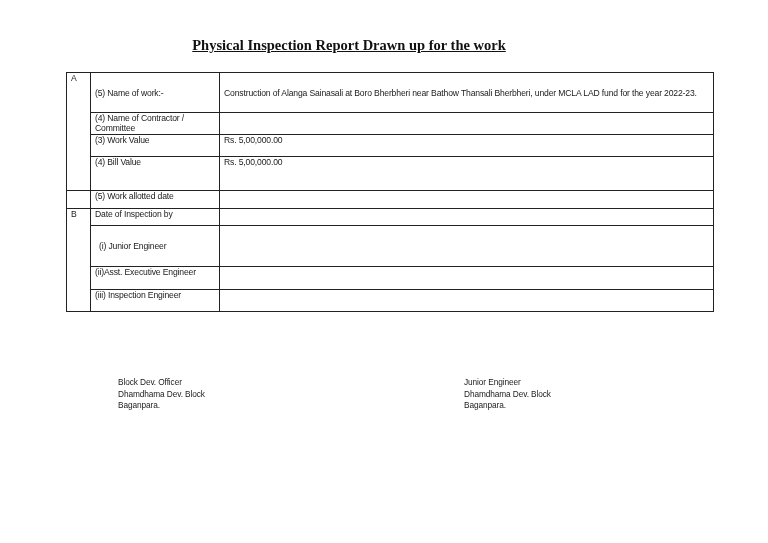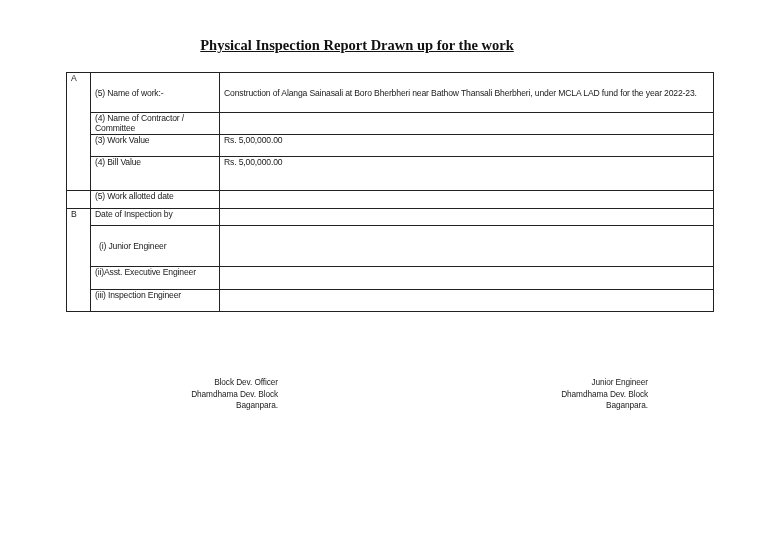--- a/index.html
+++ b/index.html
@@ -1,42 +1,42 @@
 <!DOCTYPE html>
 <html><head>
 <meta charset="utf-8">
 <style>
   html, body { margin: 0; padding: 0; }
   body {
     width: 768px; height: 543px; background: #ffffff; position: relative; overflow: hidden;
     font-family: "Liberation Sans", sans-serif; color: #1a1a1a;
   }
   .title {
-    position: absolute; left: 12px; top: 37px; width: 690px; text-align: center;
+    position: absolute; left: 4px; top: 37px; width: 690px; text-align: center;
     font-family: "Liberation Serif", serif; font-weight: bold; font-size: 14.5px;
     text-decoration: underline; color: #111;
   }
   table.report {
     position: absolute; left: 66px; top: 72px; width: 647px;
     border-collapse: collapse; table-layout: fixed;
     font-size: 8.6px; letter-spacing: -0.15px;
   }
   table.report td {
     border: 1px solid #222; padding: 0 4px; vertical-align: top; line-height: 10px;
   }
   col.c1 { width: 24px; }
   col.c2 { width: 129px; }
   col.c3 { width: 494px; }
   td.sec { padding: 0 3px; border-bottom: none; border-top: none; }
   td.sec-top { border-top: 1px solid #222; }
   td.sec-bottom { border-bottom: 1px solid #222; }
   .mid { vertical-align: middle !important; }
   .bold { font-weight: normal; }
   .sig {
-    position: absolute; top: 377px; width: 160px; text-align: right;
+    position: absolute; top: 377px; width: 160px; text-align: left;
     font-size: 8.3px; line-height: 11.5px; color: #222; letter-spacing: -0.1px;
   }
 </style>
 </head>
 <body>
 
 <div class="title">Physical Inspection Report Drawn up for the work</div>
 
 <table class="report">
   <colgroup>
@@ -88,17 +88,17 @@
     </tr>
   </tbody>
 </table>
 
 <div class="sig" style="left:118px">
   <div>Block Dev. Officer</div>
   <div>Dhamdhama Dev. Block</div>
   <div>Baganpara.</div>
 </div>
 
-<div class="sig" style="left:488px">
+<div class="sig" style="left:464px">
   <div>Junior Engineer</div>
   <div>Dhamdhama Dev. Block</div>
   <div>Baganpara.</div>
 </div>
 
 </body></html>

